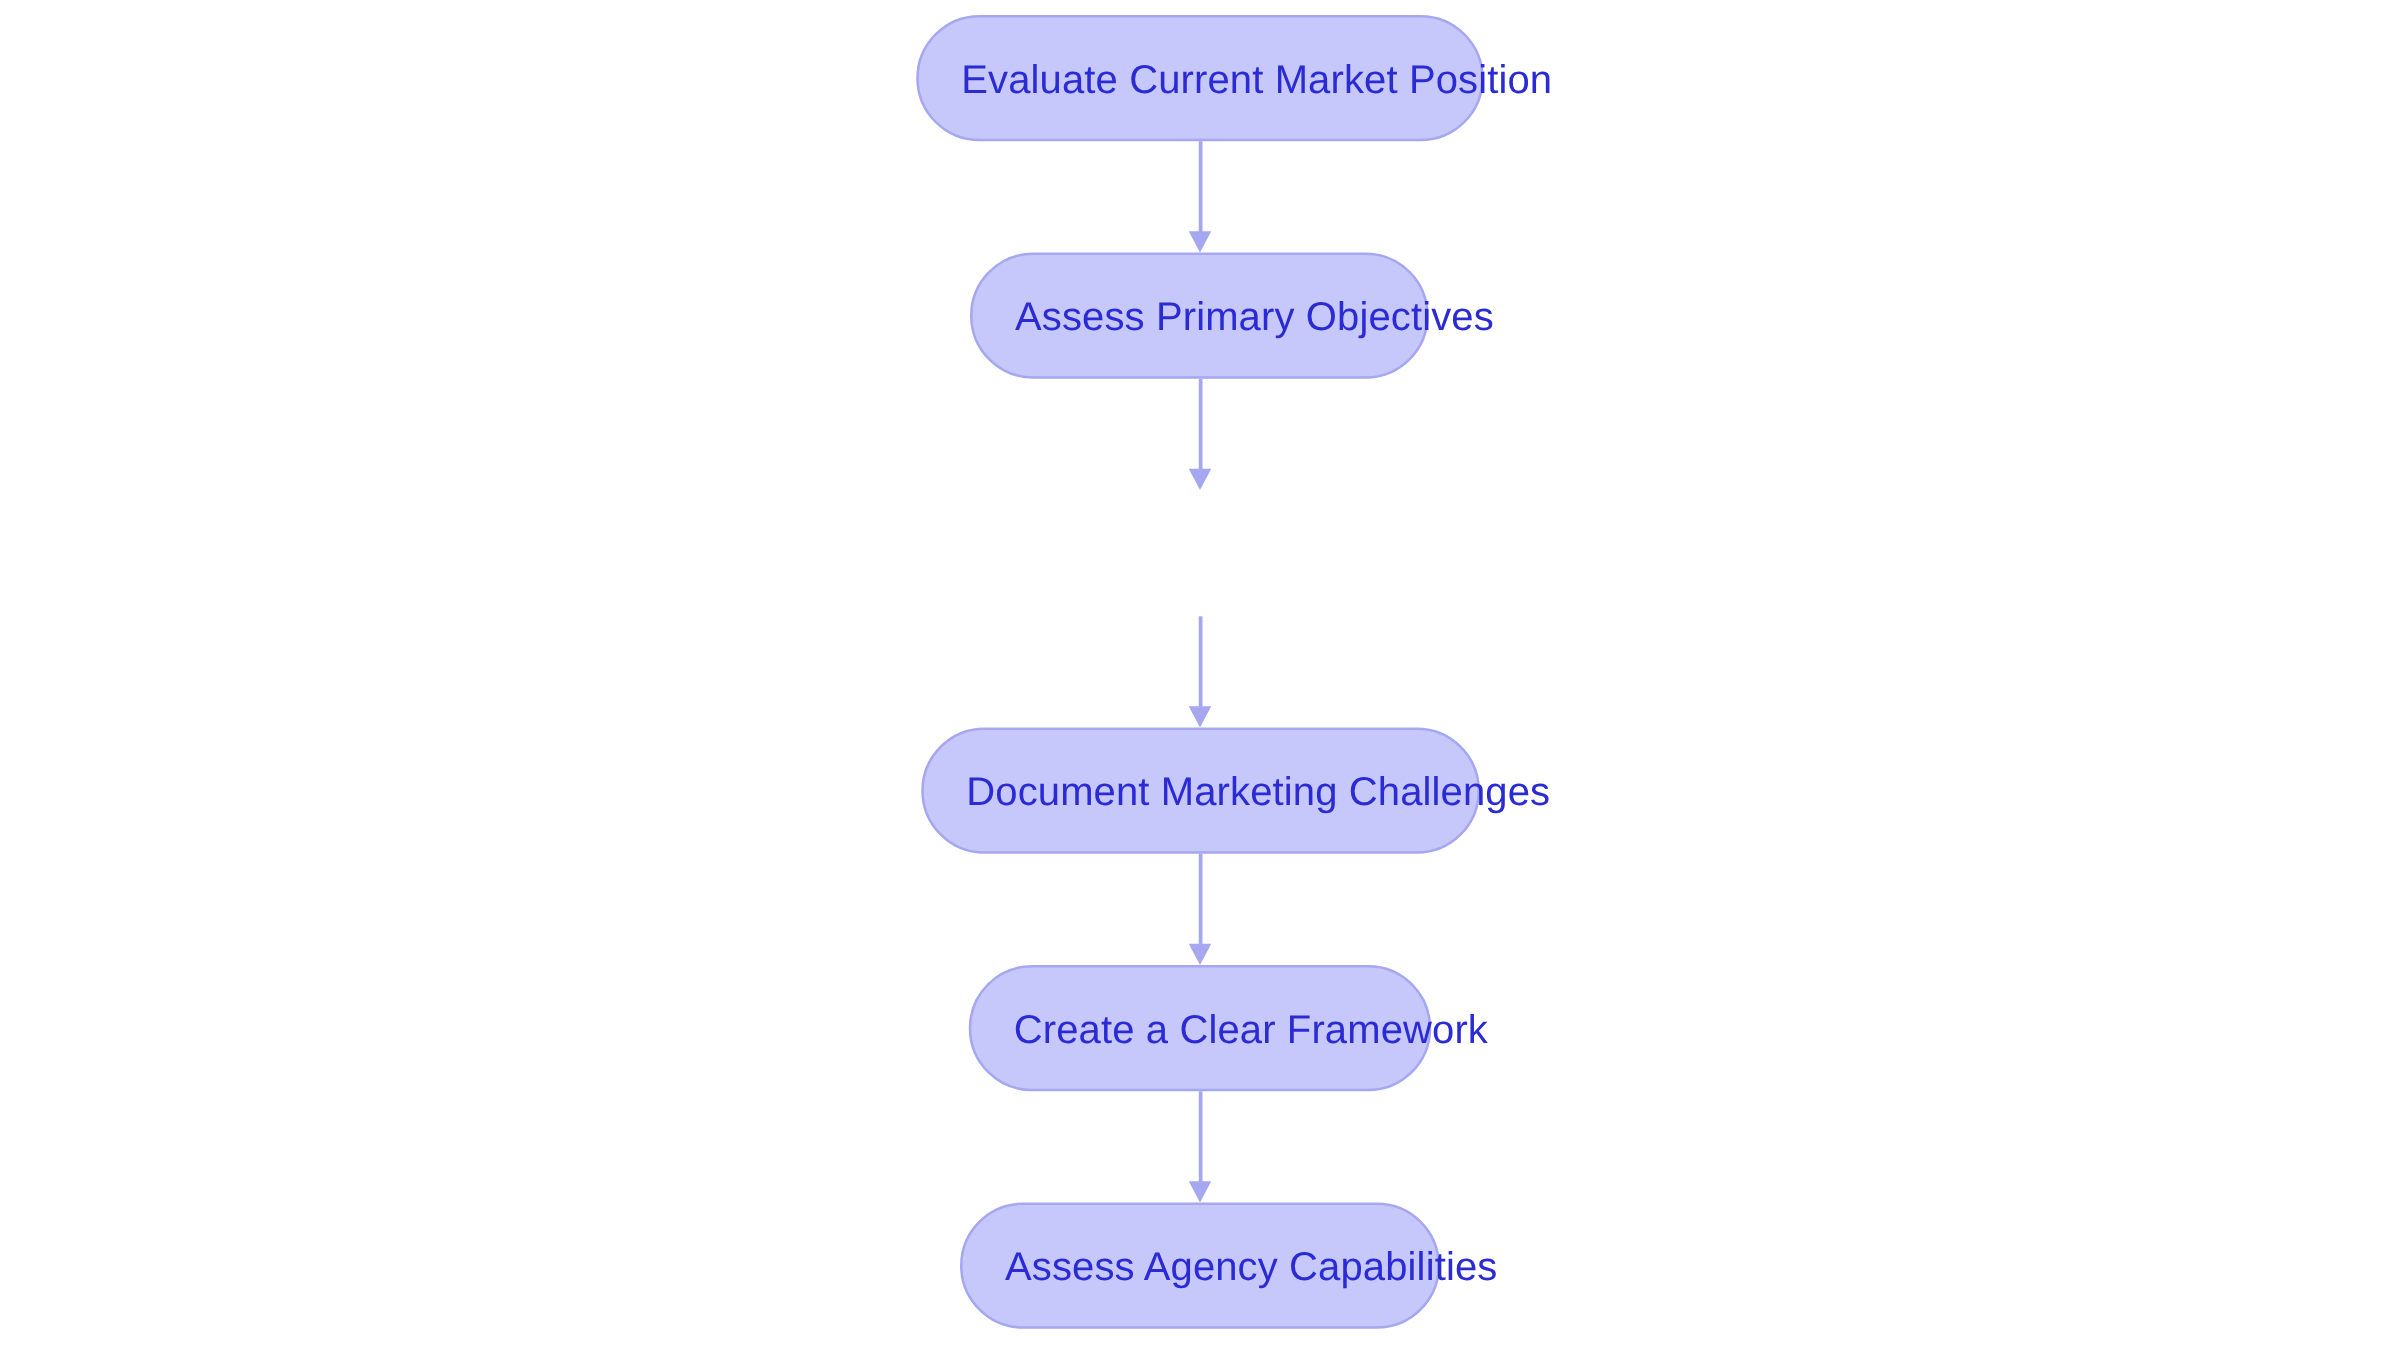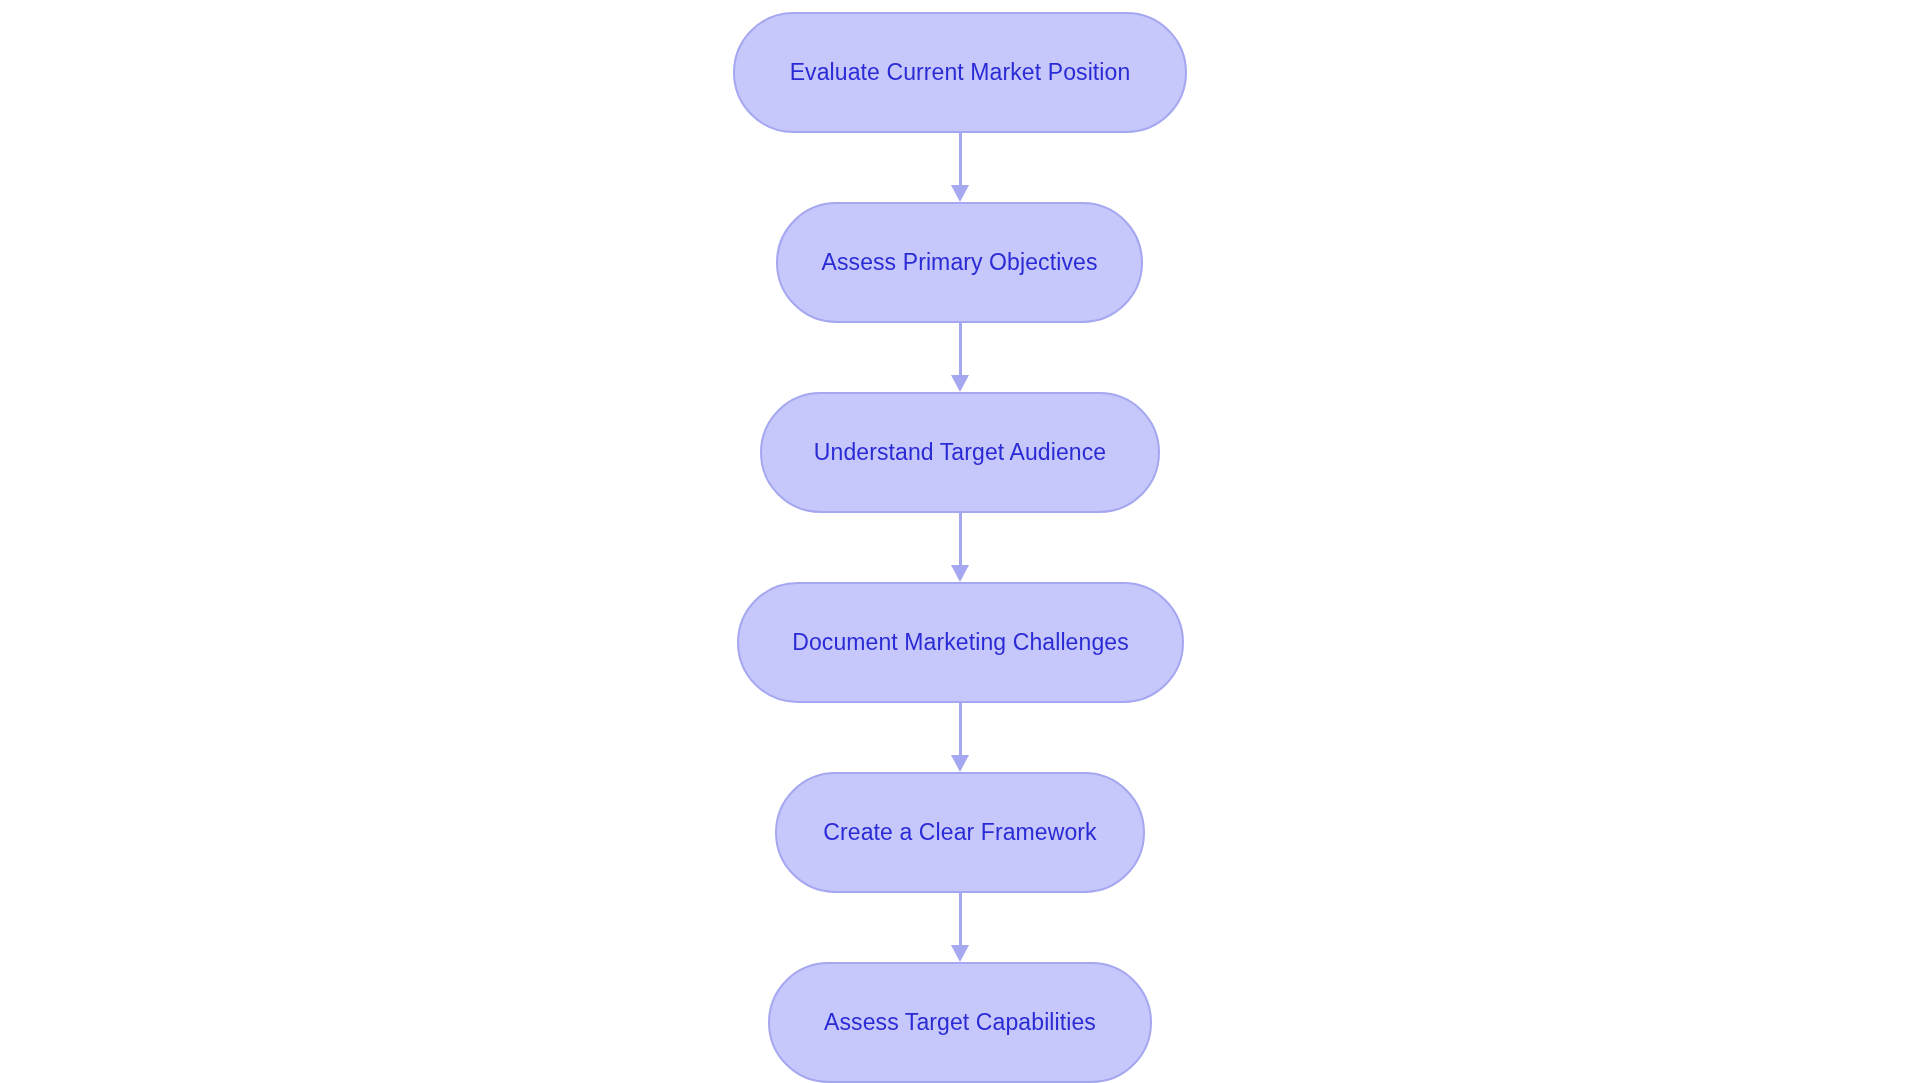--- a/index.html
+++ b/index.html
@@ -18,27 +18,27 @@
     position: relative;
     width: 1920px;
     height: 1083px;
     background: #ffffff;
   }
 
   .flow-node {
     position: absolute;
     display: flex;
     align-items: center;
-    justify-content: center;
+    justify-content: flex-start;
     background: #c6c7fa;
     border: 2px solid #a5a7f0;
     border-radius: 999px;
-    height: 121px;
+    height: 101px;
     color: #2b2bd6;
-    font-size: 23px;
+    font-size: 32px;
     font-weight: 400;
     letter-spacing: 0.1px;
     white-space: nowrap;
     line-height: 1;
     padding: 0 34px;
   }
 
   .node-label {
     display: block;
     color: #2b2bd6;
@@ -92,25 +92,22 @@
     <div class="flow-edge" style="left: 950px; top: 873px; height: 89px;">
       <div class="edge-line" style="height: 73px; background: rgb(165, 167, 240);"></div>
       <div class="edge-head" style="border-top-color: rgb(165, 167, 240);"></div>
     </div>
     <div class="flow-node" style="left: 733px; top: 12px; width: 454px; background: rgb(198, 199, 250); border-color: rgb(165, 167, 240);">
       <span class="node-label" style="color: rgb(43, 43, 214);">Evaluate Current Market Position</span>
     </div>
     <div class="flow-node" style="left: 776px; top: 202px; width: 367px; background: rgb(198, 199, 250); border-color: rgb(165, 167, 240);">
       <span class="node-label" style="color: rgb(43, 43, 214);">Assess Primary Objectives</span>
     </div>
-    <div class="flow-node" style="left: 760px; top: 392px; width: 400px; background: rgb(198, 199, 250); border-color: rgb(165, 167, 240);">
-      <span class="node-label" style="color: rgb(43, 43, 214);">Understand Target Audience</span>
-    </div>
     <div class="flow-node" style="left: 775px; top: 772px; width: 370px; background: rgb(198, 199, 250); border-color: rgb(165, 167, 240);">
       <span class="node-label" style="color: rgb(43, 43, 214);">Create a Clear Framework</span>
     </div>
     <div class="flow-node" style="left: 737px; top: 582px; width: 447px; background: rgb(198, 199, 250); border-color: rgb(165, 167, 240);">
       <span class="node-label" style="color: rgb(43, 43, 214);">Document Marketing Challenges</span>
     </div>
     <div class="flow-node" style="left: 768px; top: 962px; width: 384px; background: rgb(198, 199, 250); border-color: rgb(165, 167, 240);">
-      <span class="node-label" style="color: rgb(43, 43, 214);">Assess Target Capabilities</span>
+      <span class="node-label" style="color: rgb(43, 43, 214);">Assess Agency Capabilities</span>
     </div>
   </div>
 
 </body></html>

